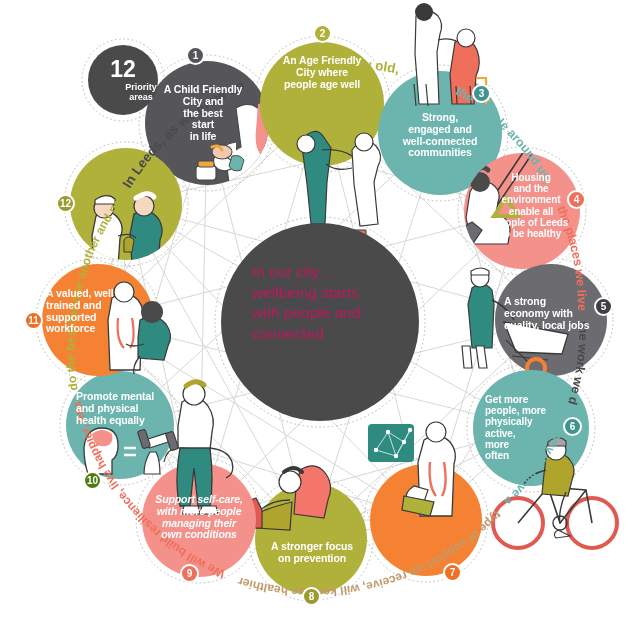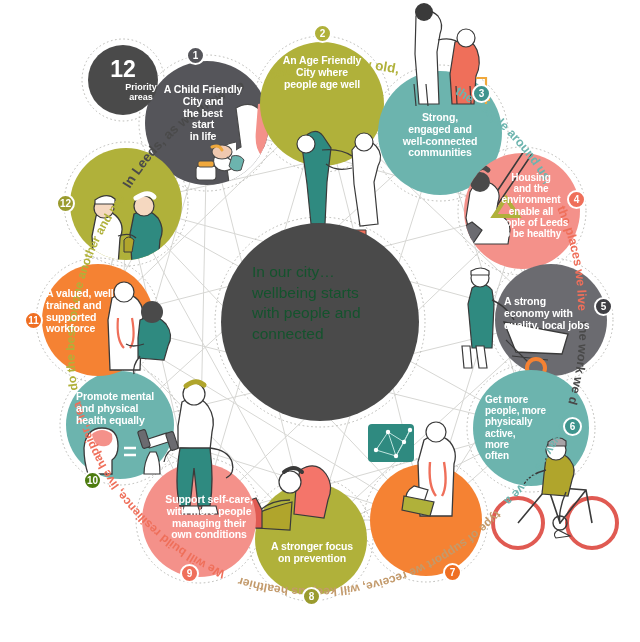--- a/index.html
+++ b/index.html
@@ -29,21 +29,21 @@
     border-radius:50%;
     color:#ffffff;
     font-weight:bold;
     display:flex;align-items:center;justify-content:center;
     box-sizing:border-box;
     border:2px solid #ffffff;
   }
 
   #center-text{
     position:absolute;
-    color:#14532d;
+    color:#be185d;
     font-size:15.5px;
     line-height:1.33;
     text-align:left;
     width:168px;
     left:252px;top:262px;
   }
 
   #priority-badge{
     position:absolute;left:88px;top:45px;width:70px;height:70px;
     border-radius:50%;background:#4a4a4a;color:#fff;
@@ -440,21 +440,21 @@
   <div class="badge-num" style="left:563px;top:417px;width:19px;height:19px;font-size:10px;background:#3f948d;">6</div>
 
   <div class="badge-num" style="left:443px;top:563px;width:19px;height:19px;font-size:10px;background:#ef6f23;">7</div>
 
   <div class="bubble-label" style="left:256px;top:541px;width:112px;font-size:10.5px;">
     <div>A stronger focus</div>
     <div>on prevention</div>
   </div>
   <div class="badge-num" style="left:302px;top:587px;width:19px;height:19px;font-size:10px;background:#9a9b2e;">8</div>
 
-  <div class="bubble-label" style="left:152px;top:494px;width:114px;font-size:10.5px;">
+  <div class="bubble-label" style="left:142px;top:494px;width:114px;font-size:10.5px;font-style:italic;">
     <div>Support self-care,</div>
     <div>with more people</div>
     <div>managing their</div>
     <div>own conditions</div>
   </div>
   <div class="badge-num" style="left:180px;top:564px;width:19px;height:19px;font-size:10px;background:#ef6f5a;">9</div>
 
   <div class="bubble-label left-al" style="left:76px;top:391px;width:96px;font-size:10.5px;">
     <div>Promote mental</div>
     <div>and physical</div>

